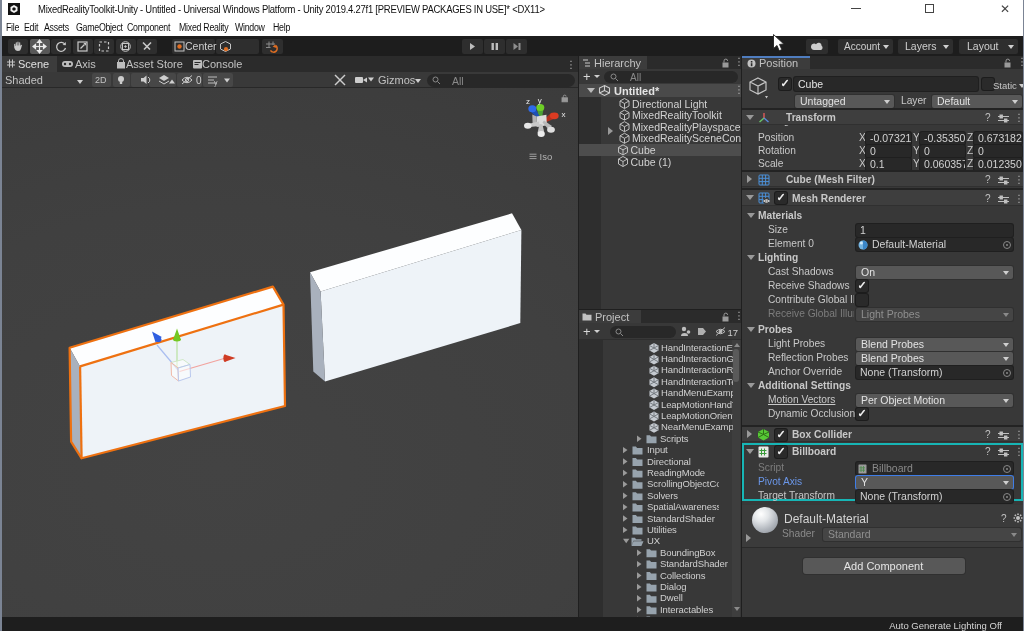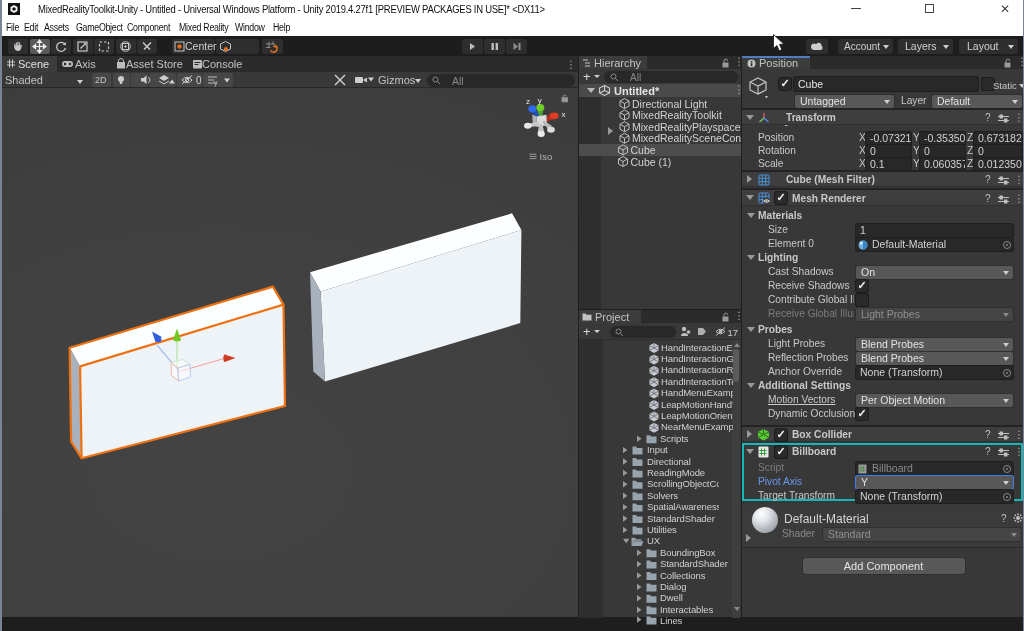--- a/index.html
+++ b/index.html
@@ -759,14 +759,17 @@
     <span class="abs" style="left:0;top:504px;width:283px;text-align:center;color:#e4e4e4;font-size:11px;">Add Component</span>
   </div>
 
   <div class="abs" style="left:0;top:0;width:1.5px;height:631px;background:#7b8494;z-index:99;"></div>
   <div class="abs" style="left:1022.5px;top:0;width:1.5px;height:631px;background:#7b8494;z-index:99;"></div>
 
   <svg class="abs" style="left:772px;top:34px;z-index:50;" width="13" height="19" viewBox="0 0 13 19">
     <path d="M1.5,0.5 L1.5,14.5 L5,11.5 L7.2,16.8 L9.8,15.6 L7.5,10.4 L11.8,10 Z" fill="#fff" stroke="#222" stroke-width="0.9"></path>
   </svg>
 
+  <div class="abs" id="statusbar">
+    <span class="abs" style="right:22px;top:3px;color:#d6d6d6;font-size:9.5px;">Auto Generate Lighting Off</span>
+  </div>
 
 </div>
 
 </body></html>

